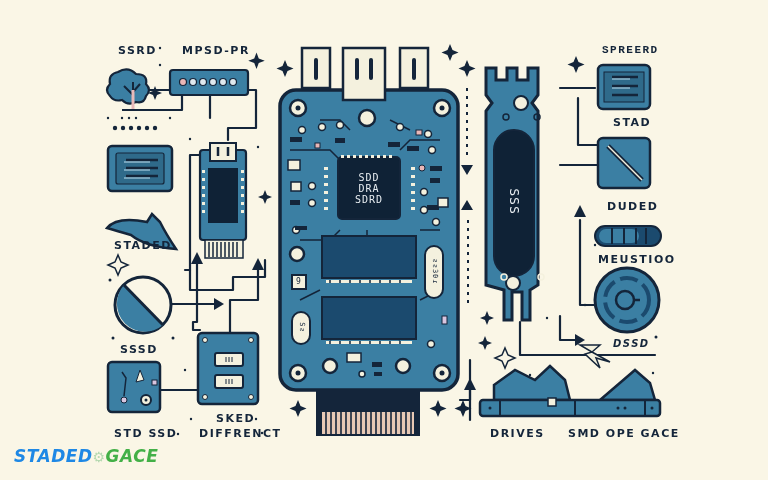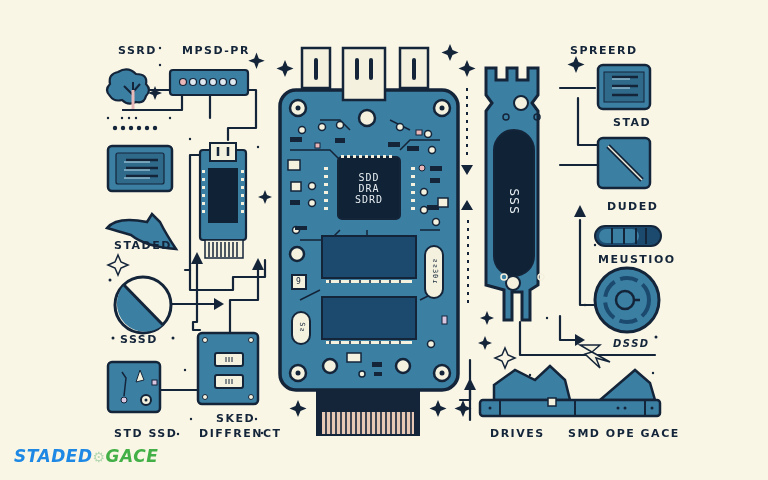--- a/index.html
+++ b/index.html
@@ -390,25 +390,25 @@
     <circle cx="490" cy="408" r="1.5" fill="#14253a"></circle>
       <circle cx="618" cy="408" r="1.5" fill="#14253a"></circle>
     <circle cx="625" cy="408" r="1.5" fill="#14253a"></circle>
       <circle cx="652" cy="408" r="1.5" fill="#14253a"></circle>
   </g>
 </svg>
 
 <div class="lbl" style="left:118px;top:44px;">SSRD</div>
 <div class="lbl" style="left:182px;top:44px;">MPSD-PR</div>
 <div class="lbl" style="left:114px;top:203px;margin-top:36px;">STADED</div>
-<div class="lbl" style="left:120px;top:333px;">SSSD</div>
+<div class="lbl" style="left:120px;top:343px;">SSSD</div>
 <div class="lbl" style="left:114px;top:427px;">STD SSD</div>
 <div class="lbl" style="left:216px;top:412px;">SKED</div>
 <div class="lbl" style="left:199px;top:427px;">DIFFRENCT</div>
-<div class="lbl" style="left:570px;top:44px;">SPREERD</div>
+<div class="lbl" style="left:602px;top:44px;font-family:Liberation Mono, monospace;">SPREERD</div>
 <div class="lbl" style="left:613px;tob:116px;top:116px;">STAD</div>
 <div class="lbl" style="left:607px;top:200px;">DUDED</div>
 <div class="lbl" style="left:598px;top:253px;">MEUSTIOO</div>
 <div class="lbl" style="left:613px;top:338px;font-style:italic;font-size:10px;">DSSD</div>
 <div class="lbl" style="left:490px;top:427px;">DRIVES</div>
 <div class="lbl" style="left:568px;top:427px;">SMD OPE GACE</div>
 
 <div class="chiptext" style="left:342px;top:172px;width:54px;">
   <div>SDD</div>
   <div>DRA</div>

